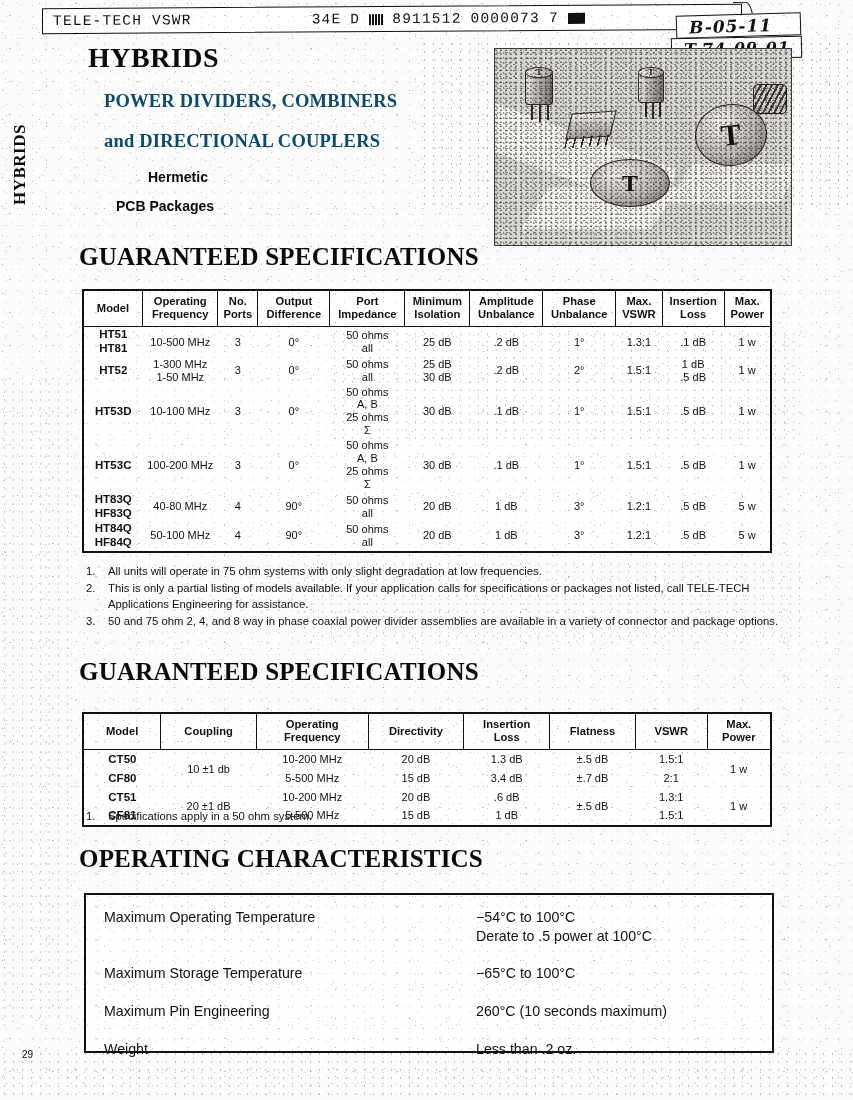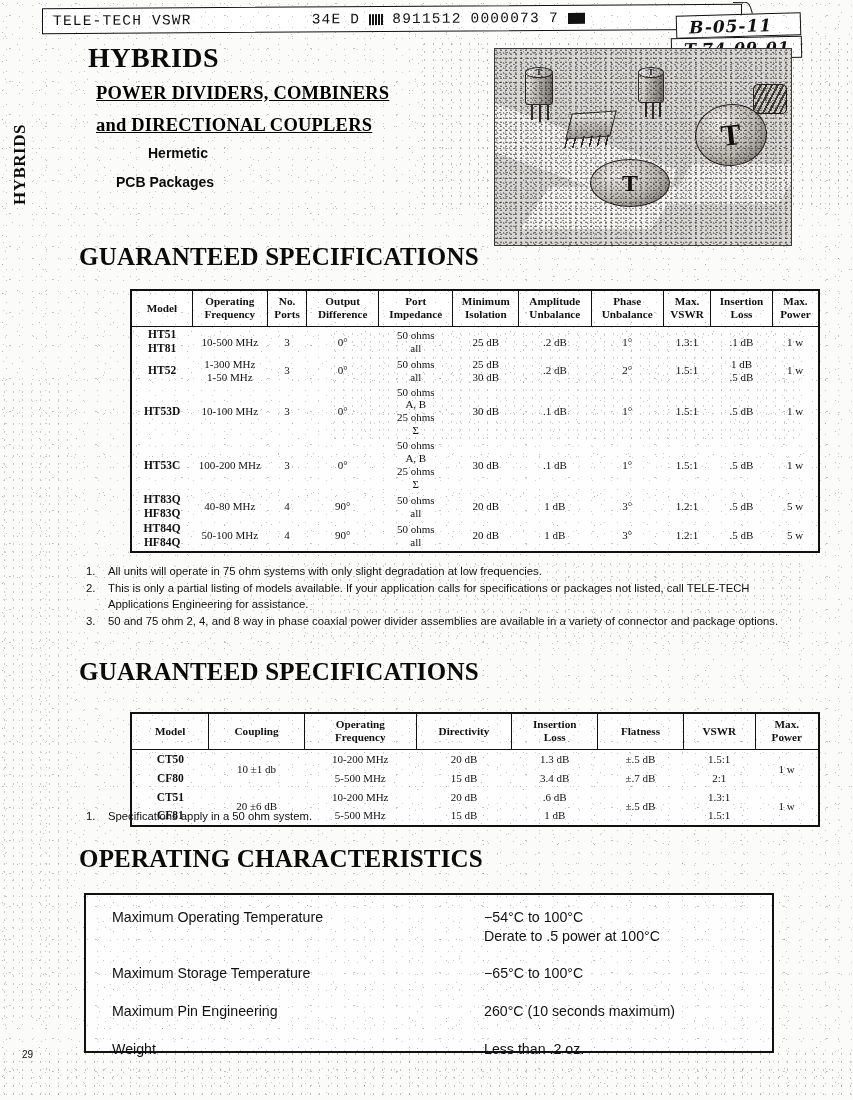--- a/index.html
+++ b/index.html
@@ -108,21 +108,21 @@
   
   #title-block { position: absolute; left: 88px; top: 42px; width: 400px; }
   #t-hybrids {
     font-family: "Liberation Serif", "DejaVu Serif", serif;
     font-weight: bold; font-size: 28px; letter-spacing: .5px;
     margin: 0 0 5px 0; color:#0b0b0b;
   }
   #t-sub1, #t-sub2 {
     font-family: "Liberation Serif", "DejaVu Serif", serif;
     font-weight: bold; font-size: 18.5px; letter-spacing: .2px;
-    margin: 8px; line-height: 1.28; color:#000000;text-decoration:underline;
+    margin: 16px; line-height: 1.28; color:#0c4a6e;
   }
   #t-pcb, #t-herm {
     font-family: "Liberation Sans", sans-serif;
     font-weight: bold; font-size: 14px; margin: 0; color:#0b0b0b;
   }
   #t-pcb { margin-top: 13px; margin-left: 28px; }
   #t-herm { margin-top: 3px; margin-left: 60px; }
 
   .section-head {
     position: absolute;
@@ -202,22 +202,21 @@
     position:absolute;
     background: repeating-linear-gradient(118deg,#47443f 0 2px,#cfccc6 2px 5px);
     border:1px solid #262320; border-radius: 5px;
   }
 
   
   .spec-table {
     position: absolute;
     border-collapse: collapse;
     background: rgba(255,255,255,.72);
-    font-family: Liberation Serif, serif;
-    margin-left: 48px;
+    font-family: Liberation Sans, sans-serif;
   }
   .spec-table td, .spec-table th {
     border: 1px solid #111;
     text-align: center;
     vertical-align: middle;
     font-size: 11px;
     padding: 2px 3px;
     line-height: 1.18;
   }
   .spec-table thead th {
@@ -257,21 +256,20 @@
     position: absolute; left: 84px; top: 893px;
     width: 690px; height: 160px;
     border: 2.5px solid #111;
     background: rgba(255,255,255,.72);
   }
   #opchar .row {
     display: flex;
     padding: 0 0 0 18px;
     font-size: 14.2px;
     line-height: 1.32;
-    margin-left: 8px;
   }
   #opchar .row .lbl { width: 372px; flex: 0 0 372px; }
   #opchar .row .val { flex: 1; }
   #opchar .r1 { margin-top: 13px; }
   #opchar .r2 { margin-top: 19px; }
   #opchar .r3 { margin-top: 19px; }
   #opchar .r4 { margin-top: 19px; }
 
   
   #pagenum {
@@ -538,21 +536,21 @@
         <tr>
           <td class="model">CF80</td>
           <td>5-500 MHz</td>
           <td>15 dB</td>
           <td>3.4 dB</td>
           <td>±.7 dB</td>
           <td>2:1</td>
         </tr>
         <tr>
           <td class="model">CT51</td>
-          <td rowspan="2">20 ±6 dB</td>
+          <td rowspan="2">20 ±1 dB</td>
           <td>10-200 MHz</td>
           <td>20 dB</td>
           <td>.6 dB</td>
           <td rowspan="2">±.5 dB</td>
           <td>1.3:1</td>
           <td rowspan="2">1 w</td>
         </tr>
         <tr>
           <td class="model">CF81</td>
           <td>5-500 MHz</td>

